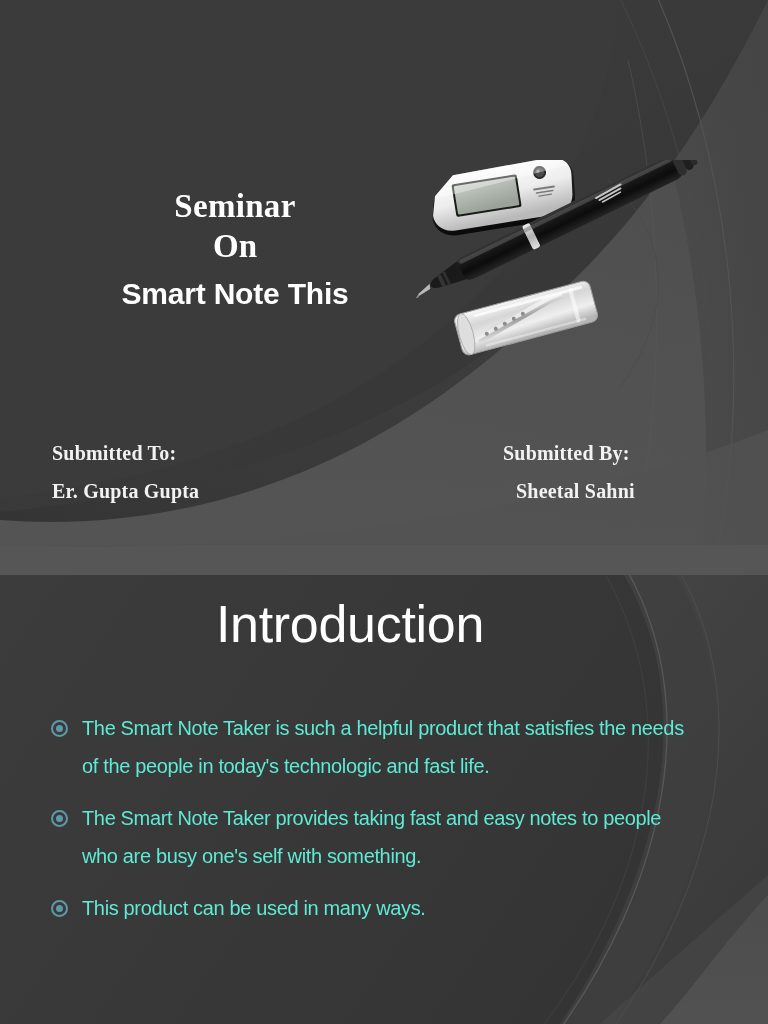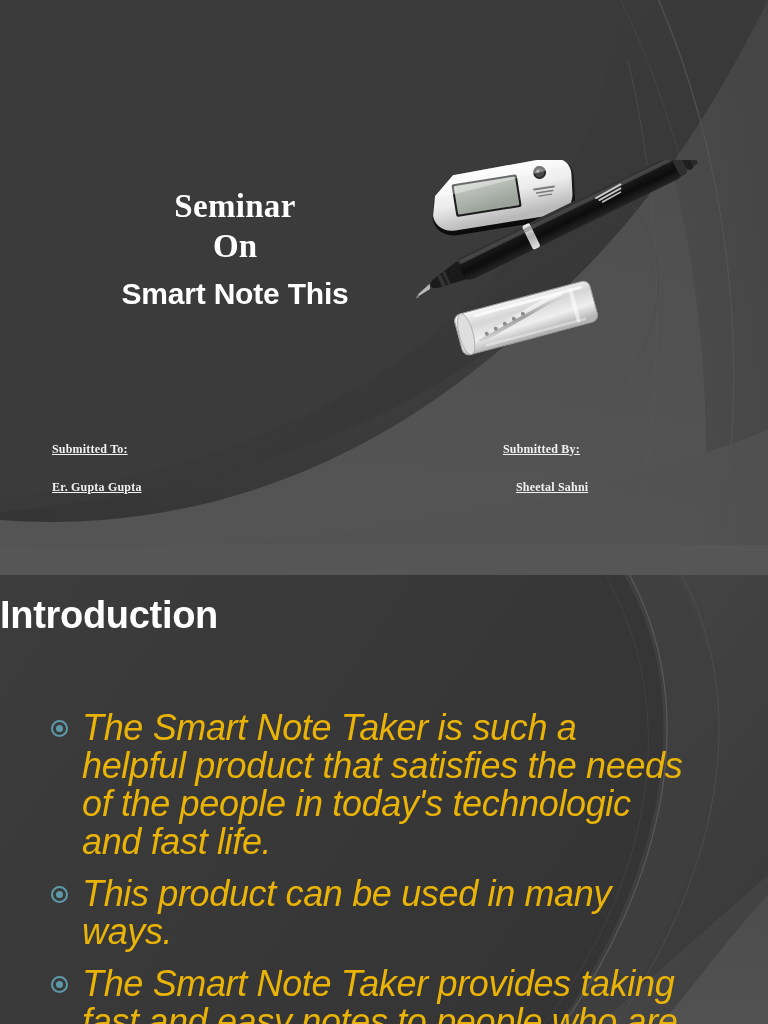--- a/index.html
+++ b/index.html
@@ -36,61 +36,60 @@
   .t-product {
     font-family:"Liberation Sans", sans-serif;
     font-weight:700; font-size:30px; color:#ffffff;
     line-height:1.4; margin-top:6px; letter-spacing:-0.2px;
   }
 
   .credit {
     position:absolute; z-index:5;
     font-family:"Liberation Serif", serif;
     font-weight:700; color:#f2f2f2;
-    font-size:12px; letter-spacing:0.2px;text-decoration:underline;
+    font-size:20px; letter-spacing:0.2px;
   }
   .credit.c-to-label   { left:52px;  top:442px; }
   .credit.c-to-name    { left:52px;  top:480px; }
   .credit.c-by-label   { left:503px; top:442px; }
   .credit.c-by-name    { left:508px; top:480px;margin-left:8px; }
 
   
   .device { position:absolute; left:408px; top:160px; width:340px; height:240px; z-index:4; }
   .device svg { display:block; }
 
   
   .slide2 {
     position:absolute; left:0; top:575px; width:768px; height:449px;
     background:#3b3b3b; overflow:hidden;
   }
   .s2-bg { position:absolute; inset:0; }
   .s2-bg svg { display:block; width:768px; height:449px; }
 
   .s2-heading {
     position:absolute; left:0; top:19px; width:700px;
-    text-align:left; z-index:5;
+    text-align:center; z-index:5;
     font-family:"Liberation Sans", sans-serif;
-    font-weight:700; font-size:38px; color:#ffffff;
+    font-weight:400; font-size:52px; color:#ffffff;
     letter-spacing:-0.3px;
   }
 
   .bullets {
     position:absolute; left:46px; top:134px; width:640px; z-index:5;
     list-style:none;
   }
   .bullets li {
     position:relative;
     padding-left:36px;
     margin-bottom:14px;
     font-family:"Liberation Sans", sans-serif;
-    font-size:36px;
+    font-size:20px;
     line-height:38px;
-    color:#eab308;
+    color:#5eead4;
     letter-spacing:-0.35px;
-    font-style:italic;
   }
   .blt-icon {
     position:absolute; left:5px; top:11px;
     width:17px; height:17px;
     border:2px solid #5c9aa8;
     border-radius:50%;
     display:block;
   }
   .blt-icon::after {
     content:""; position:absolute;
@@ -295,22 +294,22 @@
 
     <h1 class="s2-heading">Introduction</h1>
 
     <ul class="bullets">
       <li>
         <span class="blt-icon"></span>
         <span>The Smart Note Taker is such a helpful product that satisfies the needs of the people in today's technologic and fast life.</span>
       </li>
       <li>
         <span class="blt-icon"></span>
-        <span>This product can be used in many ways.</span>
+        <span>The Smart Note Taker provides taking fast and easy notes to people who are busy one's self with something.</span>
       </li>
       <li>
         <span class="blt-icon"></span>
-        <span>The Smart Note Taker provides taking fast and easy notes to people who are busy one's self with something.</span>
+        <span>This product can be used in many ways.</span>
       </li>
     </ul>
   </section>
 
 </div>
 
 </body></html>

